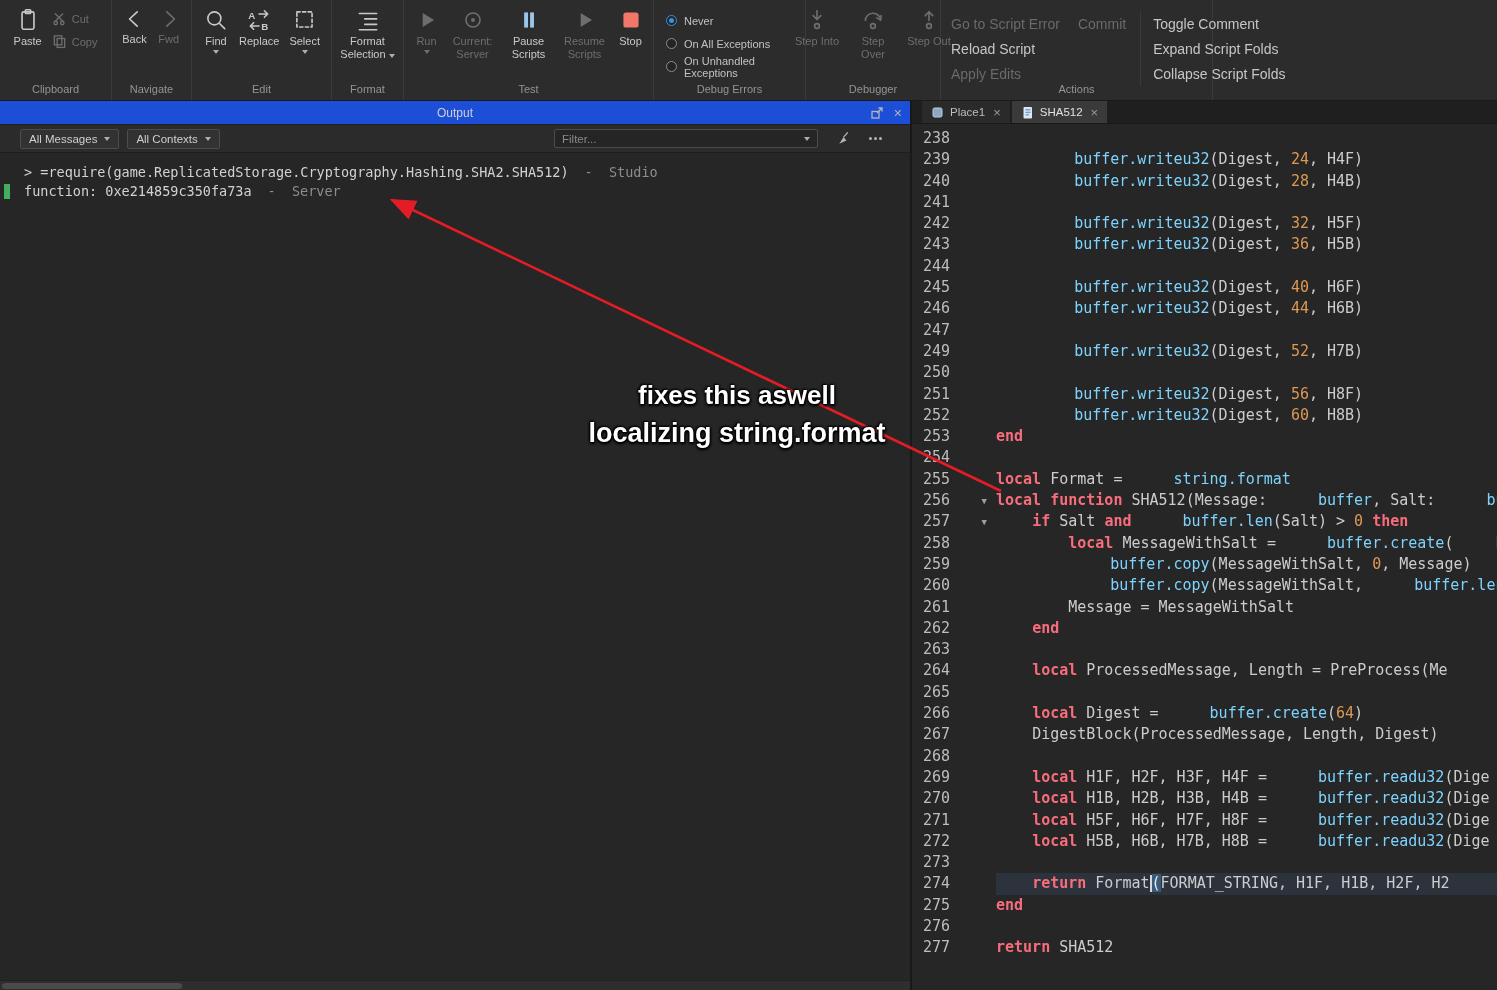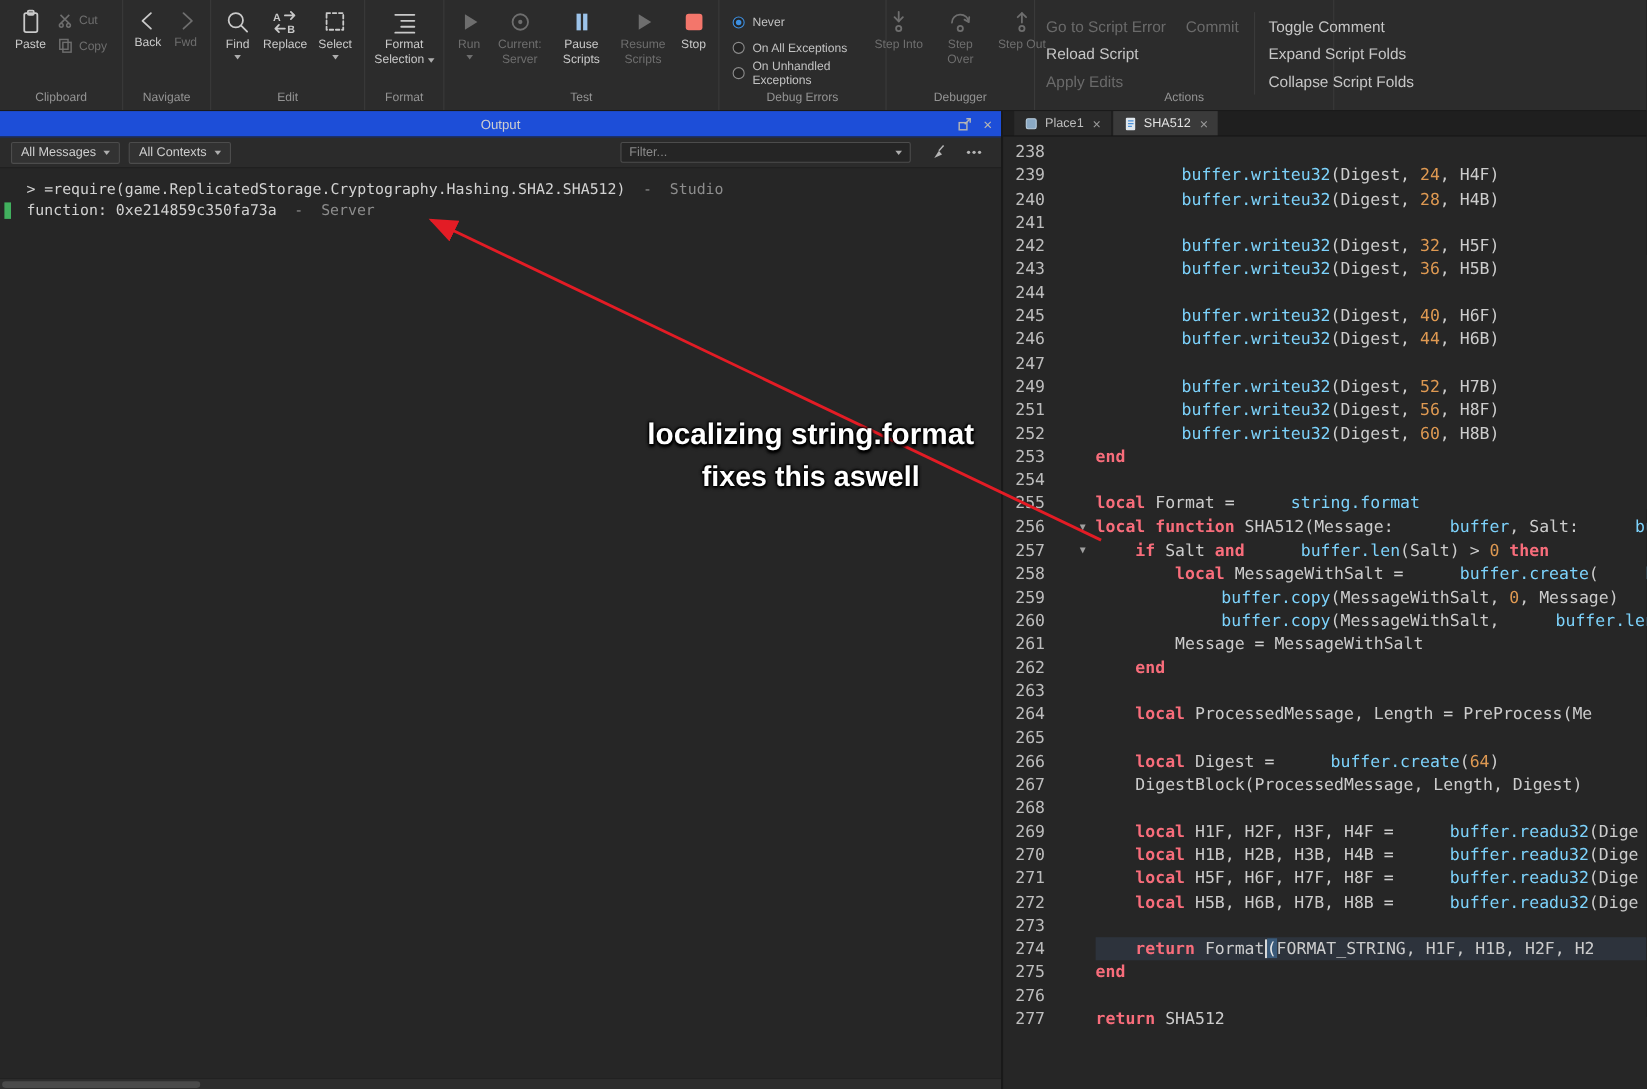--- a/index.html
+++ b/index.html
@@ -47,21 +47,21 @@
   
   .main{display:flex;height:889px;}
 
   
   .output-panel{width:912px;flex:none;display:flex;flex-direction:column;background:#262626;border-right:2px solid #191919;}
   .output-header{height:24px;background:#1d4ed8;border-bottom:1px solid #1e1e1e;position:relative;
                  display:flex;align-items:center;justify-content:center;font-size:12px;color:#cfcfcf;}
   .oh-icons{position:absolute;right:8px;top:0;bottom:0;display:flex;align-items:center;gap:10px;color:#b5b5b5;}
   .oh-icons svg{stroke:#b5b5b5;fill:none;stroke-width:1.3;}
   .oh-close{font-size:14px;line-height:1;color:#b5b5b5;}
-  .output-toolbar{height:28px;background:#2b2b2b;border-bottom:1px solid #1e1e1e;display:flex;align-items:center;padding:0 10px;}
+  .output-toolbar{height:28px;background:#2b2b2b;border-bottom:1px solid #1e1e1e;display:flex;align-items:center;padding:0 20px;}
   .dd{height:20px;background:#323232;border:1px solid #4c4c4c;border-radius:2px;color:#cfcfcf;font-size:11.5px;
       display:flex;align-items:center;padding:0 8px;gap:7px;margin-right:8px;cursor:default;}
   .filter{width:264px;height:19px;background:#252525;border:1px solid #4c4c4c;border-radius:2px;color:#8a8a8a;
           font-size:11.5px;display:flex;align-items:center;justify-content:space-between;padding:0 7px;margin-left:auto;}
   .tbicon{margin-left:18px;display:flex;align-items:center;}
   .kebab{margin-left:16px;margin-right:8px;display:flex;align-items:center;gap:2px;}
   .kebab i{width:3px;height:3px;background:#b5b5b5;border-radius:50%;display:inline-block;}
   .output-content{flex:1;padding:10px 0 0 24px;font-family:"DejaVu Sans Mono","Liberation Mono",monospace;
                   font-size:13.5px;line-height:19px;color:#d2d2d2;overflow:hidden;}
   .out-line{position:relative;height:19px;white-space:pre;}
@@ -388,20 +388,21 @@
           <div class="code-row"><div class="ln">239</div><div class="fold"></div><div class="code">    <span class="tk-bi">buffer.writeu32</span><span class="tk-txt">(Digest, </span><span class="tk-num">24</span><span class="tk-txt">, H4F)</span></div></div>
           <div class="code-row"><div class="ln">240</div><div class="fold"></div><div class="code">    <span class="tk-bi">buffer.writeu32</span><span class="tk-txt">(Digest, </span><span class="tk-num">28</span><span class="tk-txt">, H4B)</span></div></div>
           <div class="code-row"><div class="ln">241</div><div class="fold"></div><div class="code"></div></div>
           <div class="code-row"><div class="ln">242</div><div class="fold"></div><div class="code">    <span class="tk-bi">buffer.writeu32</span><span class="tk-txt">(Digest, </span><span class="tk-num">32</span><span class="tk-txt">, H5F)</span></div></div>
           <div class="code-row"><div class="ln">243</div><div class="fold"></div><div class="code">    <span class="tk-bi">buffer.writeu32</span><span class="tk-txt">(Digest, </span><span class="tk-num">36</span><span class="tk-txt">, H5B)</span></div></div>
           <div class="code-row"><div class="ln">244</div><div class="fold"></div><div class="code"></div></div>
           <div class="code-row"><div class="ln">245</div><div class="fold"></div><div class="code">    <span class="tk-bi">buffer.writeu32</span><span class="tk-txt">(Digest, </span><span class="tk-num">40</span><span class="tk-txt">, H6F)</span></div></div>
           <div class="code-row"><div class="ln">246</div><div class="fold"></div><div class="code">    <span class="tk-bi">buffer.writeu32</span><span class="tk-txt">(Digest, </span><span class="tk-num">44</span><span class="tk-txt">, H6B)</span></div></div>
           <div class="code-row"><div class="ln">247</div><div class="fold"></div><div class="code"></div></div>
           <div class="code-row"><div class="ln">249</div><div class="fold"></div><div class="code">    <span class="tk-bi">buffer.writeu32</span><span class="tk-txt">(Digest, </span><span class="tk-num">52</span><span class="tk-txt">, H7B)</span></div></div>
+          <div class="code-row"><div class="ln">250</div><div class="fold"></div><div class="code"></div></div>
           <div class="code-row"><div class="ln">251</div><div class="fold"></div><div class="code">    <span class="tk-bi">buffer.writeu32</span><span class="tk-txt">(Digest, </span><span class="tk-num">56</span><span class="tk-txt">, H8F)</span></div></div>
           <div class="code-row"><div class="ln">252</div><div class="fold"></div><div class="code">    <span class="tk-bi">buffer.writeu32</span><span class="tk-txt">(Digest, </span><span class="tk-num">60</span><span class="tk-txt">, H8B)</span></div></div>
           <div class="code-row"><div class="ln">253</div><div class="fold"></div><div class="code"><span class="tk-kw">end</span></div></div>
           <div class="code-row"><div class="ln">254</div><div class="fold"></div><div class="code"></div></div>
           <div class="code-row"><div class="ln">255</div><div class="fold"></div><div class="code"><span class="tk-kw">local</span><span class="tk-txt"> Format = </span><span class="tk-bi">string.format</span></div></div>
           <div class="code-row"><div class="ln">256</div><div class="fold">▼</div><div class="code"><span class="tk-kw">local</span><span class="tk-txt"> </span><span class="tk-kw">function</span><span class="tk-txt"> SHA512(Message: </span><span class="tk-bi">buffer</span><span class="tk-txt">, Salt: </span><span class="tk-bi">buffer</span></div></div>
           <div class="code-row"><div class="ln">257</div><div class="fold">▼</div><div class="code">    <span class="tk-kw">if</span><span class="tk-txt"> Salt </span><span class="tk-kw">and</span><span class="tk-txt"> </span><span class="tk-bi">buffer.len</span><span class="tk-txt">(Salt) &gt; </span><span class="tk-num">0</span><span class="tk-txt"> </span><span class="tk-kw">then</span></div></div>
           <div class="code-row"><div class="ln">258</div><div class="fold"></div><div class="code">        <span class="tk-kw">local</span><span class="tk-txt"> MessageWithSalt = </span><span class="tk-bi">buffer.create</span><span class="tk-txt">(</span><span class="tk-bi">buff</span></div></div>
           <div class="code-row"><div class="ln">259</div><div class="fold"></div><div class="code">        <span class="tk-bi">buffer.copy</span><span class="tk-txt">(MessageWithSalt, </span><span class="tk-num">0</span><span class="tk-txt">, Message)</span></div></div>
           <div class="code-row"><div class="ln">260</div><div class="fold"></div><div class="code">        <span class="tk-bi">buffer.copy</span><span class="tk-txt">(MessageWithSalt, </span><span class="tk-bi">buffer.len</span><span class="tk-txt">(Me</span></div></div>
@@ -428,17 +429,17 @@
 
   <svg class="arrow-overlay" width="1497" height="990" viewBox="0 0 1497 990">
     <defs>
       <marker id="ah" markerWidth="12" markerHeight="10" refX="9" refY="4" orient="auto">
         <path d="M0,0 L10,4 L0,8 Z" fill="#e31c25"></path>
       </marker>
     </defs>
     <line x1="1001" y1="491" x2="392" y2="200" stroke="#e31c25" stroke-width="2.6" marker-end="url(#ah)"></line>
   </svg>
   <div class="annotation-text">
+    <div style="font-size:26px;">fixes this aswell</div>
     <div>localizing string.format</div>
-    <div style="font-size:26px;">fixes this aswell</div>
   </div>
 
 </div>
 
 </body></html>

